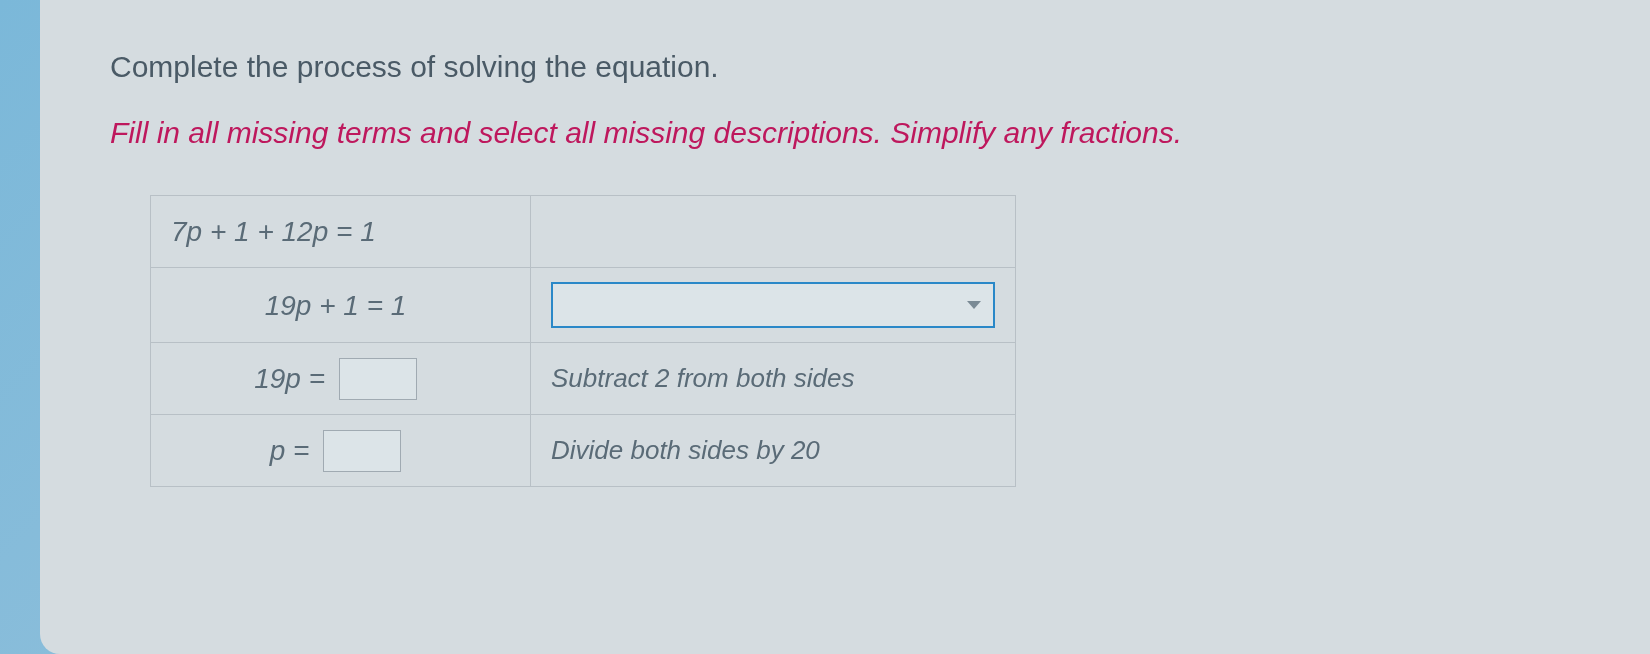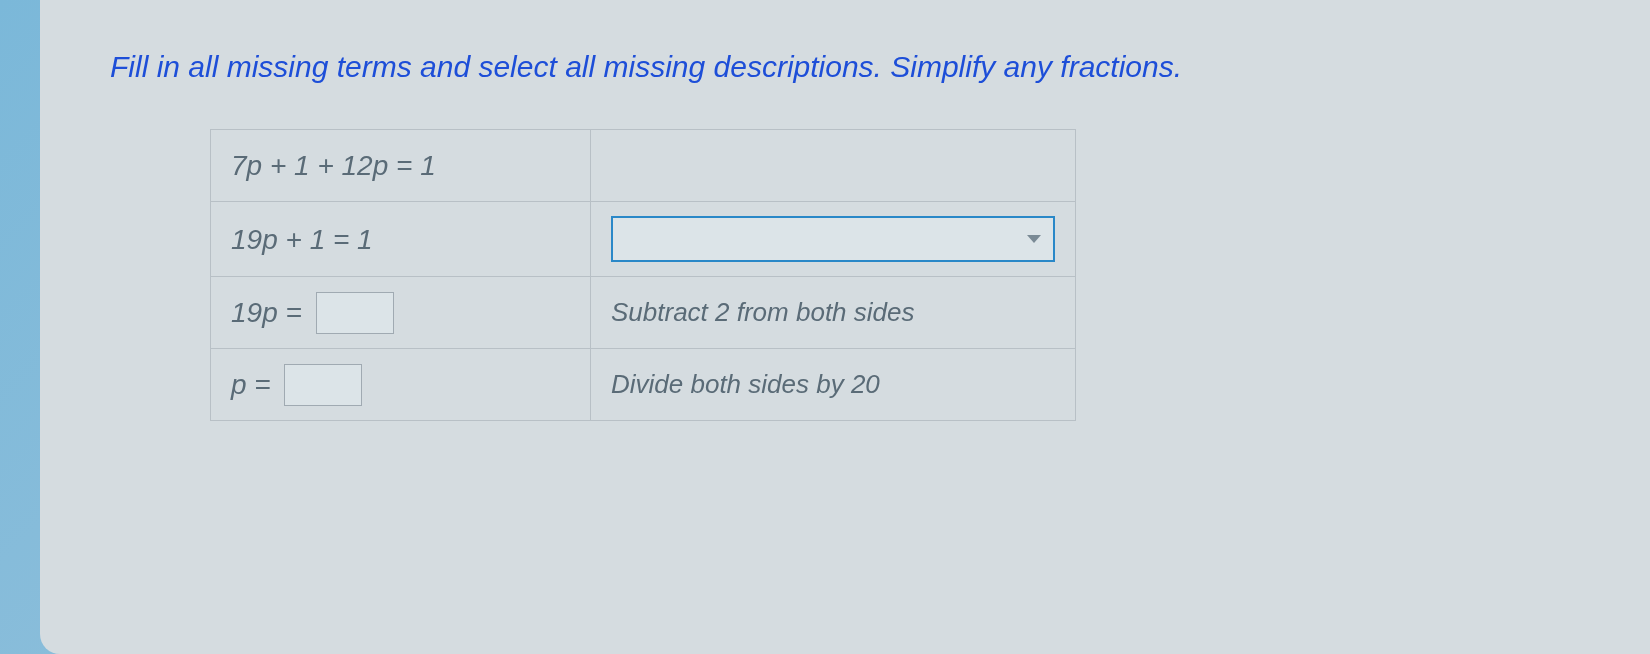--- a/index.html
+++ b/index.html
@@ -26,38 +26,38 @@
       padding: 50px 70px;
     }
     .instruction-main {
       font-size: 30px;
       color: #4a5a66;
       margin-bottom: 32px;
       font-weight: 400;
     }
     .instruction-sub {
       font-size: 30px;
-      color: #1d4ed8;
+      color: #be185d;
       font-style: italic;
       margin-bottom: 45px;
       font-weight: 400;
     }
     .equation-table {
       border-collapse: collapse;
-      margin-left: 100px;
+      margin-left: 40px;
     }
     .equation-table td {
       border: 1px solid #b8c0c6;
       padding: 14px 20px;
       vertical-align: middle;
       height: 72px;
     }
     .equation-cell {
       width: 380px;
-      text-align: left;
+      text-align: center;
       font-size: 28px;
       color: #5a6b77;
       font-style: italic;
       padding-right: 30px !important;
     }
     .description-cell {
       width: 485px;
       font-size: 26px;
       color: #5a6b77;
       font-style: italic;
@@ -95,20 +95,21 @@
     }
     .eq-text {
       display: inline-block;
       vertical-align: middle;
     }
   </style>
 </head>
 <body>
 
 <div class="page-container">
+  <div class="instruction-main">Complete the process of solving the equation.</div>
   <div class="instruction-sub">Fill in all missing terms and select all missing descriptions. Simplify any fractions.</div>
 
   <table class="equation-table">
     <tbody>
         <tr>
       <td class="equation-cell" style="text-align:left;">
         <span class="eq-text">7p + 1 + 12p = 1</span>
       </td>
       <td class="description-cell"></td>
     </tr>

